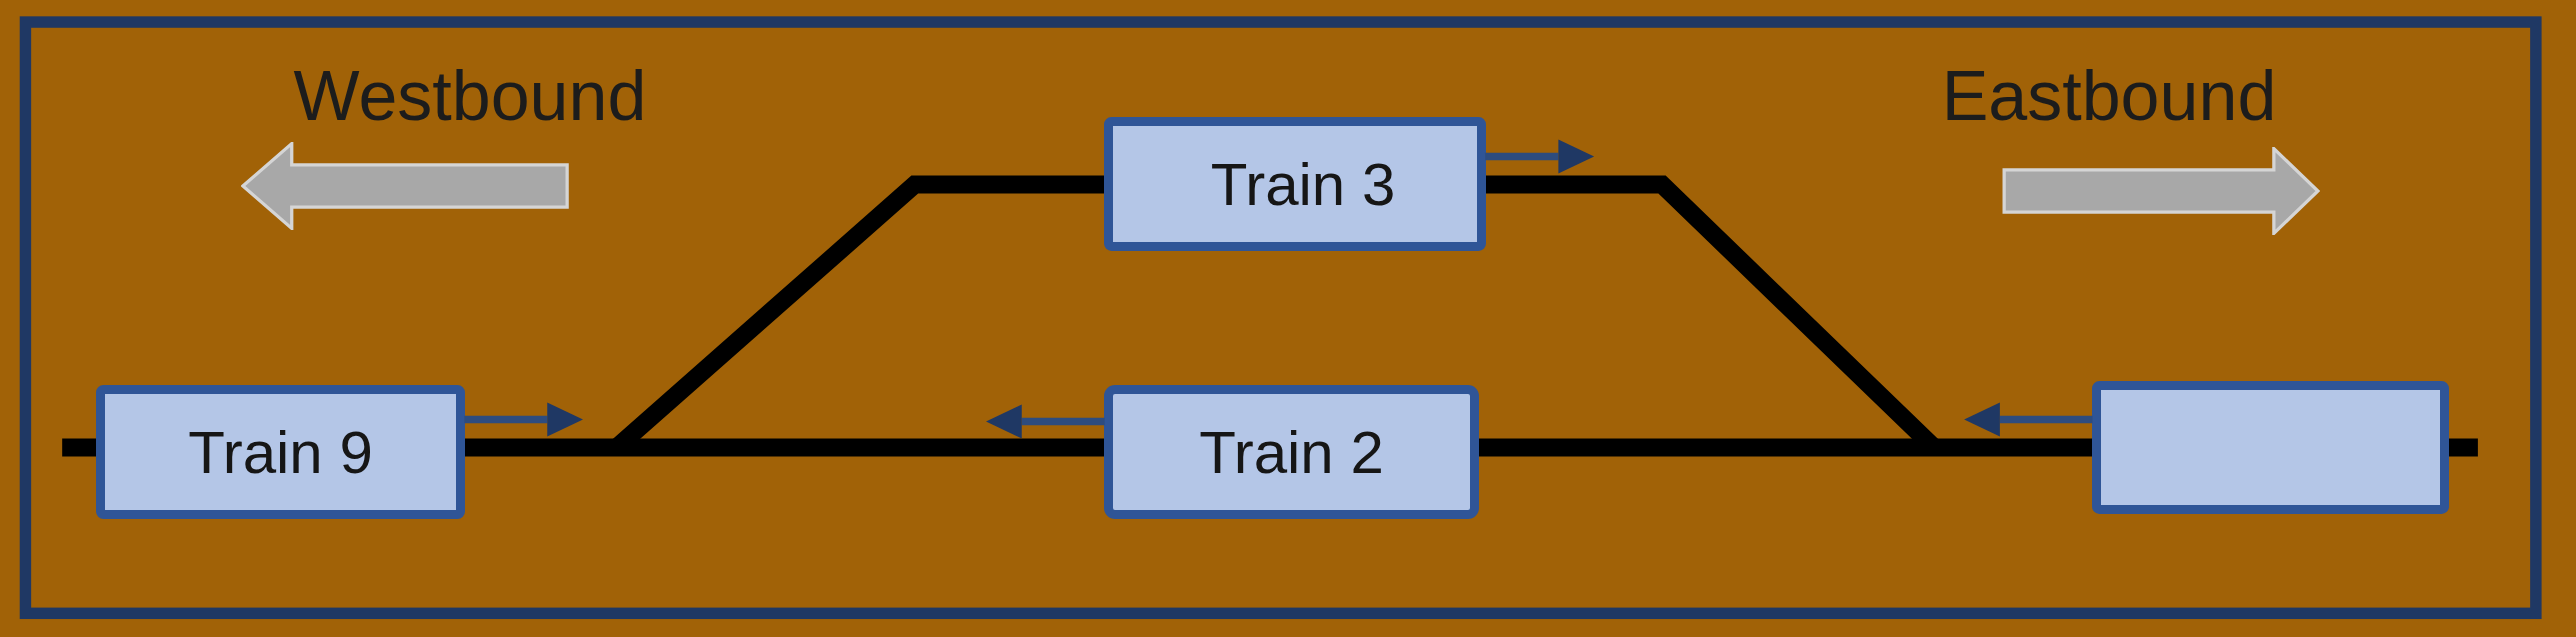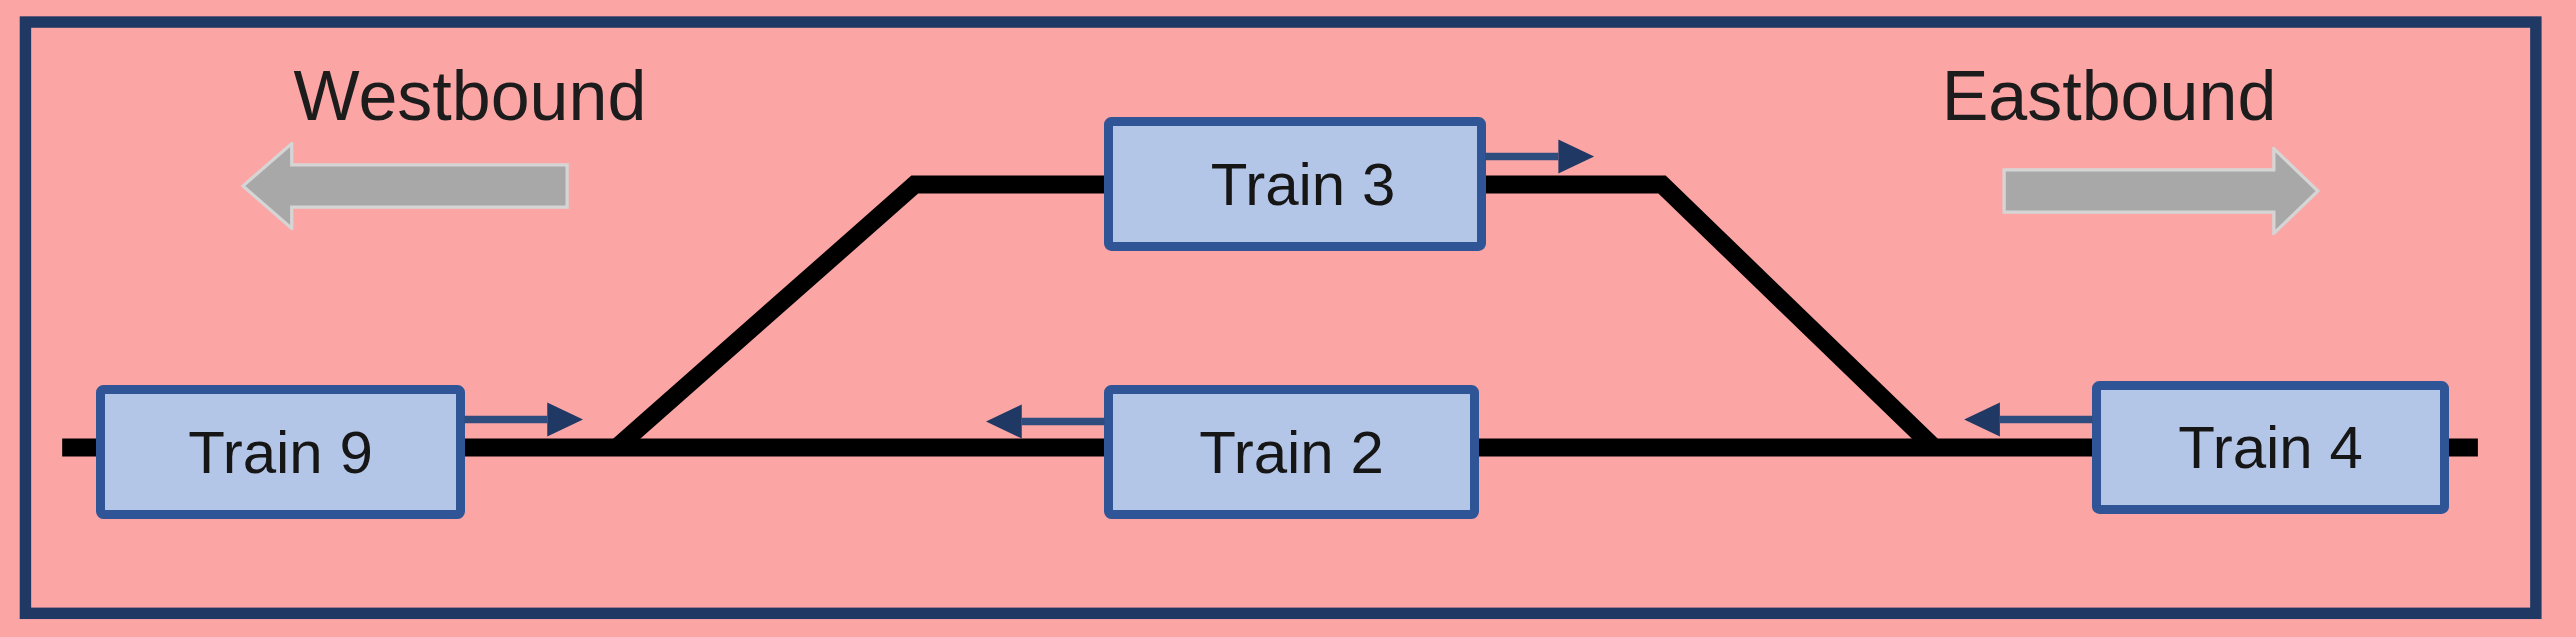--- a/index.html
+++ b/index.html
@@ -1,20 +1,20 @@
 <!DOCTYPE html>
 <html style="font-size:13px"><head>
 <meta charset="utf-8">
 <style>
   html, body { margin: 0; padding: 0; background: #ffffff; }
   .diagram {
     position: relative;
     width: 2576px;
     height: 637px;
-    background: #fca5a5;
+    background: #a16207;
     overflow: hidden;
     font-family: "Liberation Sans", sans-serif;
   }
   .layer {
     position: absolute;
     left: 0; top: 0;
     width: 2576px;
     height: 637px;
     display: block;
   }
@@ -45,21 +45,21 @@
   }
   .train-label {
     font-size: 60px;
     color: #161616;
     white-space: nowrap;
   }
   .t-arrow { position: absolute; display: block; }
   .t-arrow.east { left: calc(100% + 8.2px); }
   .t-arrow.west { right: calc(100% + 8.2px); }
   .t1 { left: 96px;  top: 385px; width: 369px; height: 134px; }
-  .t2 { left: 1104px; top: 385px; width: 375px; height: 134px; }
+  .t2 { left: 1104px; top: 385px; width: 375px; height: 134px; border-radius: 11px; }
   .t3 { left: 1104px; top: 117px; width: 382px; height: 134px; padding-left: 16px; }
   .t4 { left: 2092px; top: 381px; width: 357px; height: 133px; }
   .t1 .t-arrow { top: 5.7px; }
   .t2 .t-arrow { top: 8.2px; }
   .t3 .t-arrow { top: 11.4px; }
   .t4 .t-arrow { top: 9.8px; }
 </style>
 </head>
 <body>
 
@@ -99,21 +99,20 @@
 
   <div class="train t3">
     <span class="train-label">Train 3</span>
     <svg class="t-arrow east" width="111" height="39" viewBox="0 0 136 48">
       <path d="M0 24 H90" stroke="#2E4C7E" stroke-width="9" fill="none"></path>
       <polygon points="90,3 134,24 90,45" fill="#1F3864"></polygon>
     </svg>
   </div>
 
   <div class="train t4">
-    <span class="train-label">Train 4</span>
     <svg class="t-arrow west" width="131" height="39" viewBox="0 0 160 48">
       <path d="M46 24 H160" stroke="#2E4C7E" stroke-width="9" fill="none"></path>
       <polygon points="46,3 2,24 46,45" fill="#1F3864"></polygon>
     </svg>
   </div>
 
 </div>
 
 
 </body></html>

